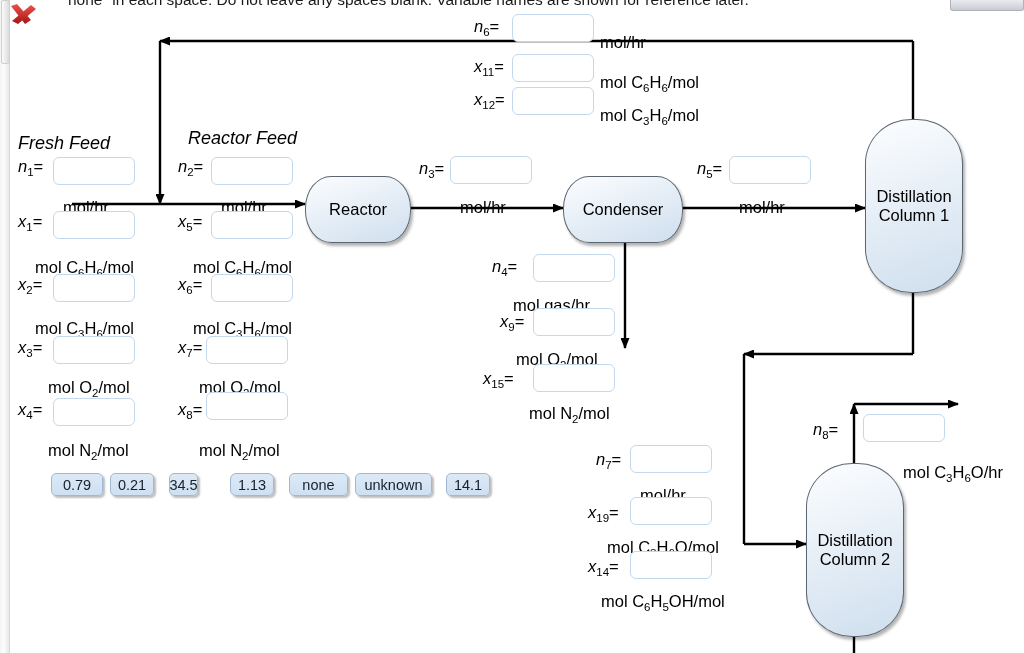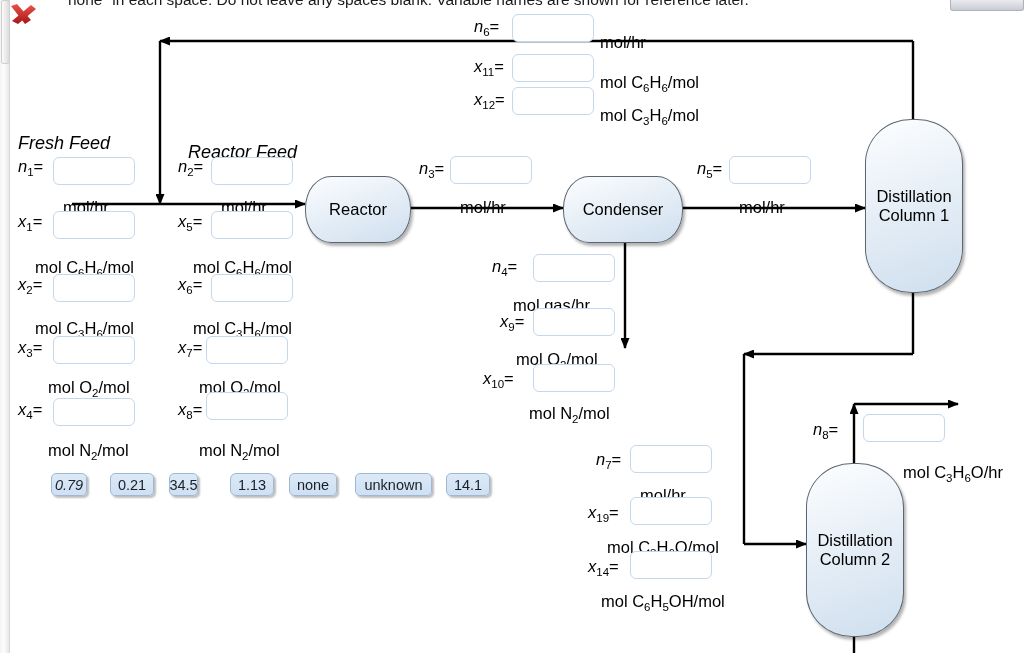--- a/index.html
+++ b/index.html
@@ -211,21 +211,21 @@
   </div>
   <div class="blank" style="left:53px;top:336px;"></div>
   <div class="units" style="left:48px;top:362px;">mol O<sub>2</sub>/mol</div>
 
   <div class="var" style="left:18px;top:400px;">
     <span>x</span><sub>4</sub><span class="eq">=</span>
   </div>
   <div class="blank" style="left:53px;top:398px;"></div>
   <div class="units" style="left:48px;top:425px;">mol N<sub>2</sub>/mol</div>
 
-  <div class="sectitle" style="left:188px;top:142px;">Reactor Feed</div>
+  <div class="sectitle" style="left:188px;top:128px;">Reactor Feed</div>
 
   <div class="var" style="left:178px;top:157px;">
     <span>n</span><sub>2</sub><span class="eq">=</span>
   </div>
   <div class="blank" style="left:211px;top:157px;"></div>
   <div class="units" style="left:221px;top:182px;">mol/hr</div>
 
   <div class="var" style="left:178px;top:212px;">
     <span>x</span><sub>5</sub><span class="eq">=</span>
   </div>
@@ -262,21 +262,21 @@
   <div class="blank" style="left:533px;top:254px;"></div>
   <div class="units" style="left:513px;top:280px;">mol gas/hr</div>
 
   <div class="var" style="left:500px;top:312px;">
     <span>x</span><sub>9</sub><span class="eq">=</span>
   </div>
   <div class="blank" style="left:533px;top:308px;"></div>
   <div class="units" style="left:516px;top:334px;">mol O<sub>2</sub>/mol</div>
 
   <div class="var" style="left:483px;top:369px;">
-    <span>x</span><sub>10</sub><span class="eq">=</span>
+    <span>x</span><sub>15</sub><span class="eq">=</span>
   </div>
   <div class="blank" style="left:533px;top:364px;"></div>
   <div class="units" style="left:529px;top:388px;">mol N<sub>2</sub>/mol</div>
 
   <div class="var" style="left:697px;top:159px;">
     <span>n</span><sub>5</sub><span class="eq">=</span>
   </div>
   <div class="blank" style="left:729px;top:156px;"></div>
   <div class="units" style="left:739px;top:182px;">mol/hr</div>
 
@@ -297,21 +297,21 @@
   </div>
   <div class="blank" style="left:630px;top:551px;"></div>
   <div class="units" style="left:601px;top:576px;">mol C<sub>6</sub>H<sub>5</sub>OH/mol</div>
 
   <div class="var" style="left:813px;top:420px;">
     <span>n</span><sub>8</sub><span class="eq">=</span>
   </div>
   <div class="blank" style="left:863px;top:414px;"></div>
   <div class="units" style="left:903px;top:447px;">mol C<sub>3</sub>H<sub>6</sub>O/hr</div>
 
-  <div class="chip" style="left:51px;top:473px;width:36px;font-style:italic;">0.79</div>
+  <div class="chip" style="left:51px;top:473px;width:52px;">0.79</div>
   <div class="chip" style="left:110px;top:473px;width:44px;">0.21</div>
   <div class="chip" style="left:169px;top:473px;width:29px;">34.5</div>
   <div class="chip" style="left:230px;top:473px;width:44px;border-radius:6px;">1.13</div>
-  <div class="chip" style="left:289px;top:473px;width:48px;">none</div>
+  <div class="chip" style="left:289px;top:473px;width:59px;">none</div>
   <div class="chip" style="left:355px;top:473px;width:77px;">unknown</div>
   <div class="chip" style="left:446px;top:473px;width:44px;">14.1</div>
 
 </div>
 
 </body></html>

